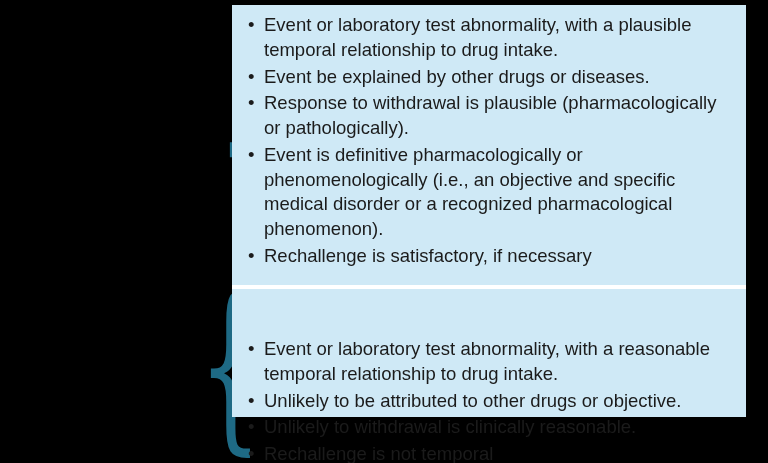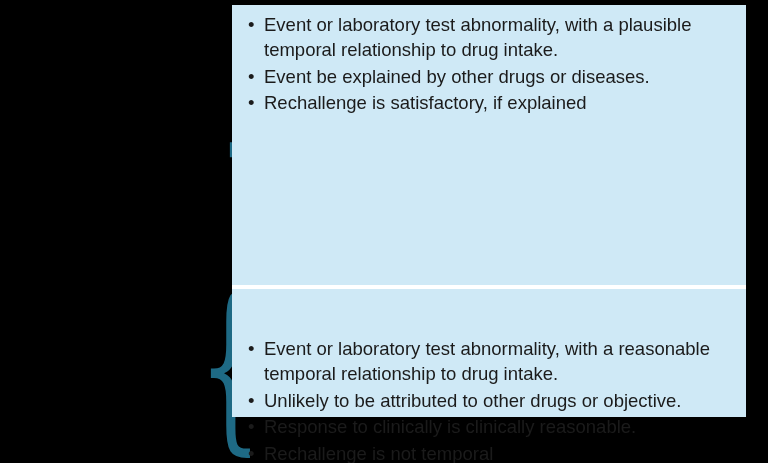--- a/index.html
+++ b/index.html
@@ -90,30 +90,32 @@
   <div class="brace brace-top">{</div>
 
   <div class="brace brace-bottom">{</div>
 
   <div class="panel">
 
     <div class="section section-definite">
       <ul class="criteria">
         <li>Event or laboratory test abnormality, with a plausible temporal relationship to drug intake.</li>
         <li>Event be explained by other drugs or diseases.</li>
-        <li>Rechallenge is satisfactory, if explained</li>
+        <li>Response to withdrawal is plausible (pharmacologically or pathologically).</li>
+        <li>Event is definitive pharmacologically or phenomenologically (i.e., an objective and specific medical disorder or a recognized pharmacological phenomenon).</li>
+        <li>Rechallenge is satisfactory, if necessary</li>
       </ul>
     </div>
 
     <div class="divider"></div>
 
     <div class="section section-probable">
       <ul class="criteria">
         <li>Event or laboratory test abnormality, with a reasonable temporal relationship to drug intake.</li>
         <li>Unlikely to be attributed to other drugs or objective.</li>
-        <li>Response to clinically is clinically reasonable.</li>
+        <li>Unlikely to withdrawal is clinically reasonable.</li>
         <li>Rechallenge is not temporal</li>
       </ul>
     </div>
 
   </div>
 
 </div>
 
 </body></html>

